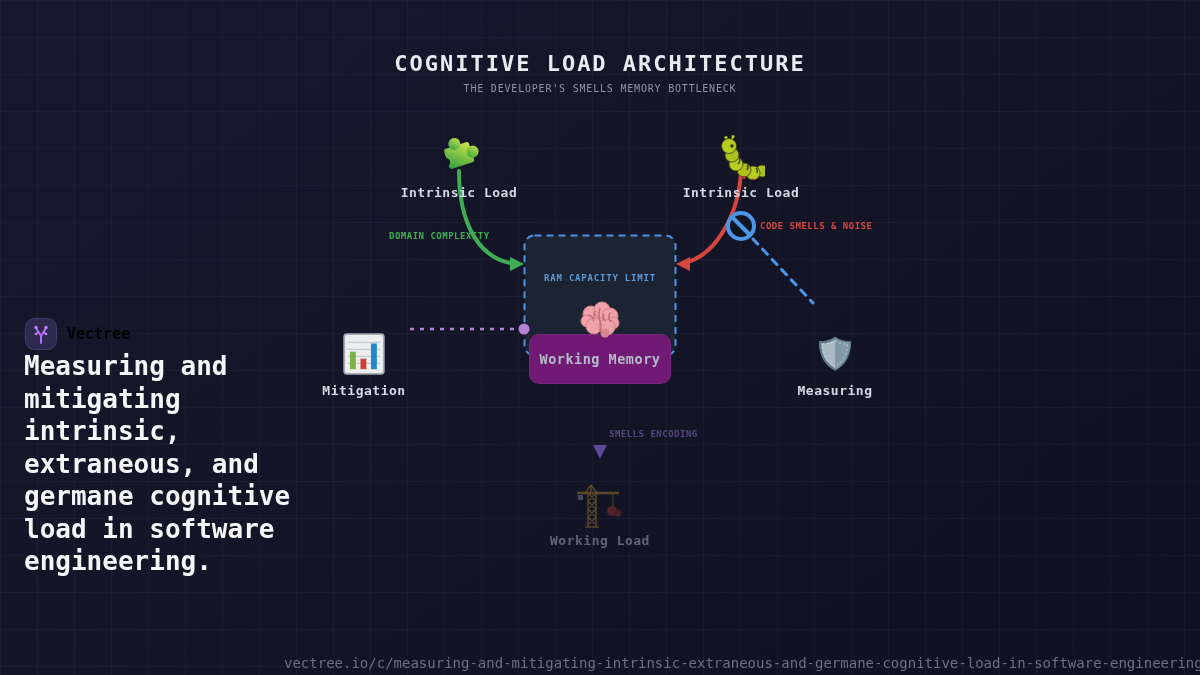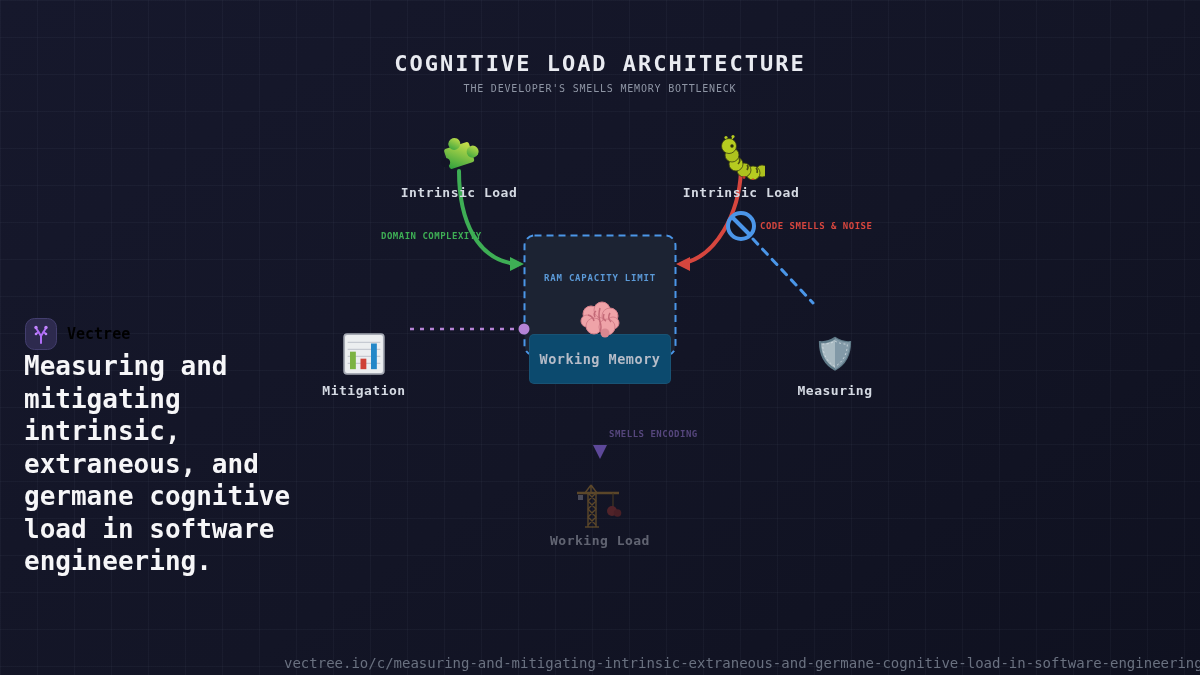--- a/index.html
+++ b/index.html
@@ -31,22 +31,22 @@
   }
   .edge-label{
     font-size:9px;font-weight:bold;letter-spacing:0.5px;z-index:2;white-space:nowrap;
   }
   .icon{z-index:2;}
   .wm-cap-label{
     left:524px;top:241px;width:152px;text-align:center;
     font-size:9px;font-weight:bold;letter-spacing:0.8px;color:#5b9ad8;z-index:2;
   }
   .wm-panel{
-    left:529px;top:302px;width:142px;height:50px;border-radius:5px;
-    background:#0c4a6e;border:1px solid rgba(255,255,255,0.05);
+    left:529px;top:302px;width:142px;height:50px;border-radius:10px;
+    background:#701a75;border:1px solid rgba(255,255,255,0.05);
     box-sizing:border-box;z-index:2;
     display:flex;align-items:center;justify-content:center;
     font-size:13.5px;font-weight:bold;color:#b6bcc8;letter-spacing:0.5px;
   }
   .germane-wrap{opacity:0.4;}
   .brand-logo{left:25px;top:286px;z-index:2;}
   .brand-name{left:67px;top:293px;font-size:15px;font-weight:bold;color:#000000;z-index:2;}
   .headline{
     left:24px;top:318px;width:272px;z-index:2;
     font-size:26px;line-height:32.5px;font-weight:bold;color:#f6f6f8;
@@ -129,21 +129,21 @@
       <path d="M -3 1 Q -1 4 -4 7" fill="none" stroke="#4a4d12" stroke-width="1.6"></path>
       <path d="M 5 8 Q 7 10 5 13" fill="none" stroke="#4a4d12" stroke-width="1.6"></path>
       <path d="M 14 11 Q 16 13 15 16" fill="none" stroke="#4a4d12" stroke-width="1.6"></path>
       <circle cx="2" cy="20.5" r="1.4" fill="#c0392b" stroke="none"></circle>
       <circle cx="11" cy="23" r="1.4" fill="#c0392b" stroke="none"></circle>
     </g>
   </svg>
 </div>
 <div class="abs node-label" style="left:651px;top:153px;width:180px;">Intrinsic Load</div>
 
-<div class="abs edge-label" style="left:344px;top:199px;color:#3eae55;padding-left:37px;">DOMAIN COMPLEXITY</div>
+<div class="abs edge-label" style="left:352px;top:199px;color:#3eae55;padding-left:37px;">DOMAIN COMPLEXITY</div>
 <div class="abs edge-label" style="left:760px;top:189px;color:#d6463e;">CODE SMELLS &amp; NOISE</div>
 <div class="abs edge-label" style="left:609px;top:397px;color:#55467c;">SMELLS ENCODING</div>
 
 <div class="abs wm-cap-label">RAM CAPACITY LIMIT</div>
 <div class="abs wm-panel">
   <span>Working Memory</span>
 </div>
 <div class="abs icon" style="left:580px;top:267px;z-index:3;">
   <svg width="40" height="42" viewBox="-20 -20 40 42">
     <g fill="#efa3a8" stroke="#d4808b" stroke-width="1">

